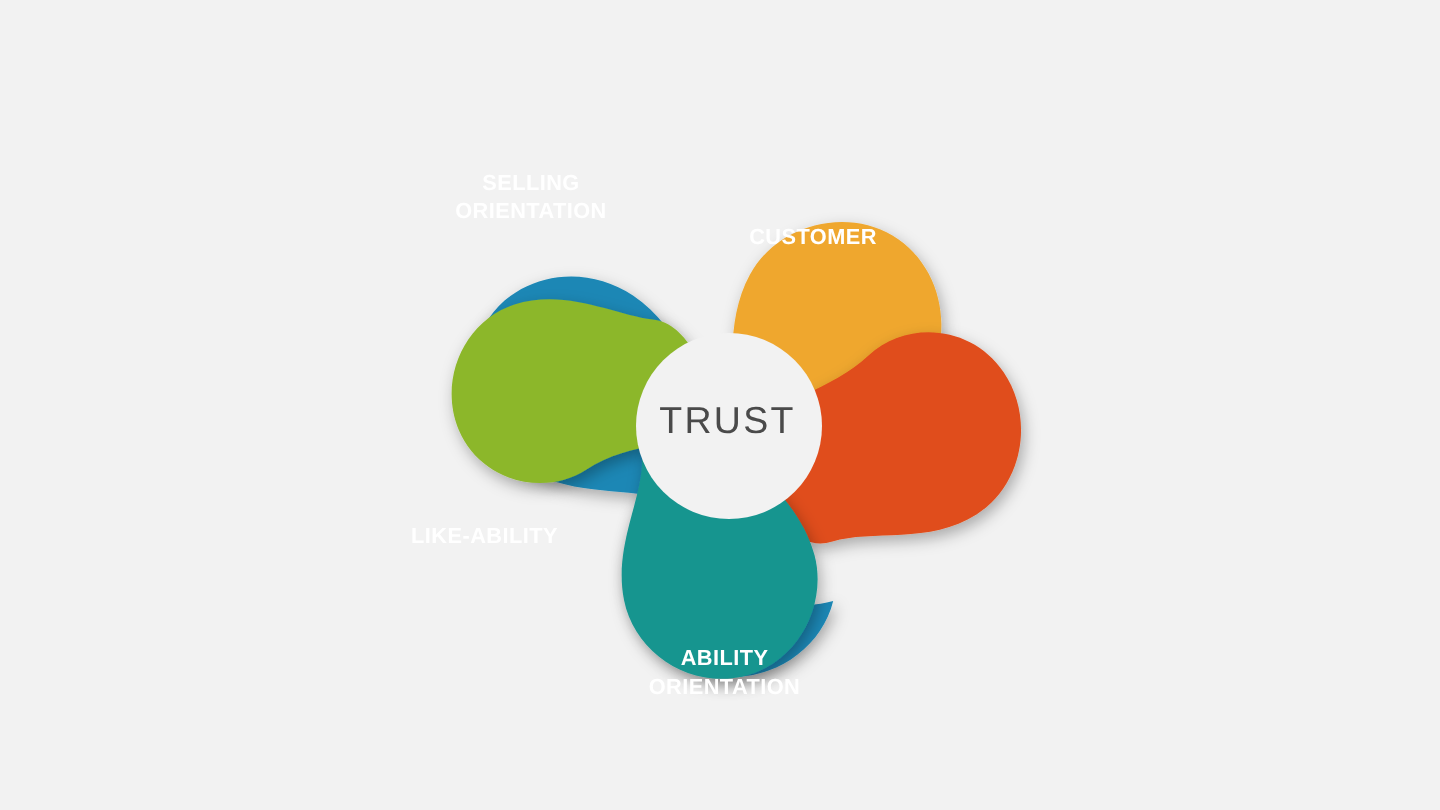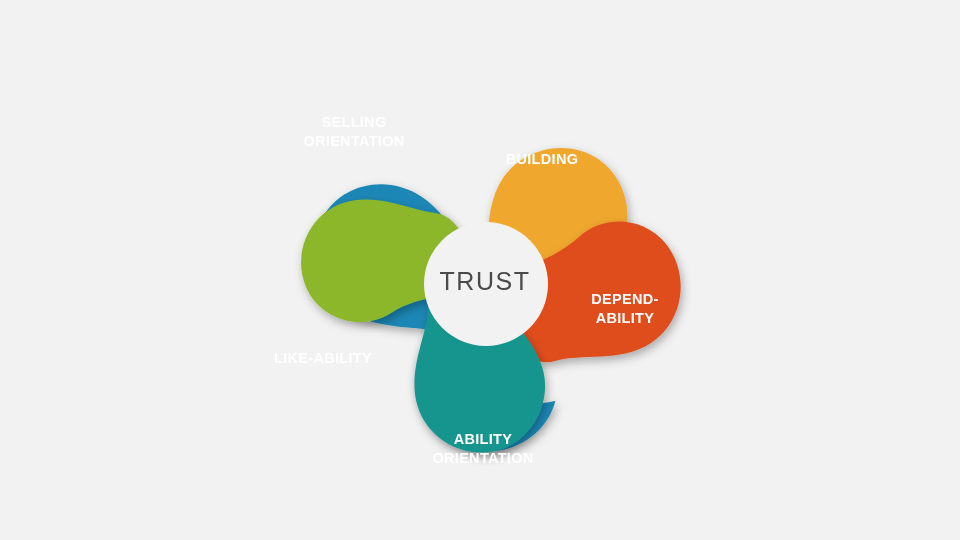--- a/index.html
+++ b/index.html
@@ -154,24 +154,22 @@
                  C152,160 145,196 156,222
                  C167,248 145,264 100,245 Z" opacity="0"></path>
       </g>
 
       <circle cx="236" cy="214" r="62" fill="#f2f2f2"></circle>
     </svg>
 
     <div class="petal-label lbl-selling">SELLING
 ORIENTATION</div>
 
-    <div class="petal-label lbl-expertise">BUILDING</div>
+    <div class="petal-label lbl-expertise">CUSTOMER</div>
 
-    <div class="petal-label lbl-depend">DEPEND-
-ABILITY</div>
 
     <div class="petal-label lbl-customer">ABILITY
 ORIENTATION</div>
 
     <div class="petal-label lbl-like">LIKE-ABILITY</div>
 
     <div id="center-label" style="color: rgb(74, 74, 74);">TRUST</div>
   </div>
 </div>
 

